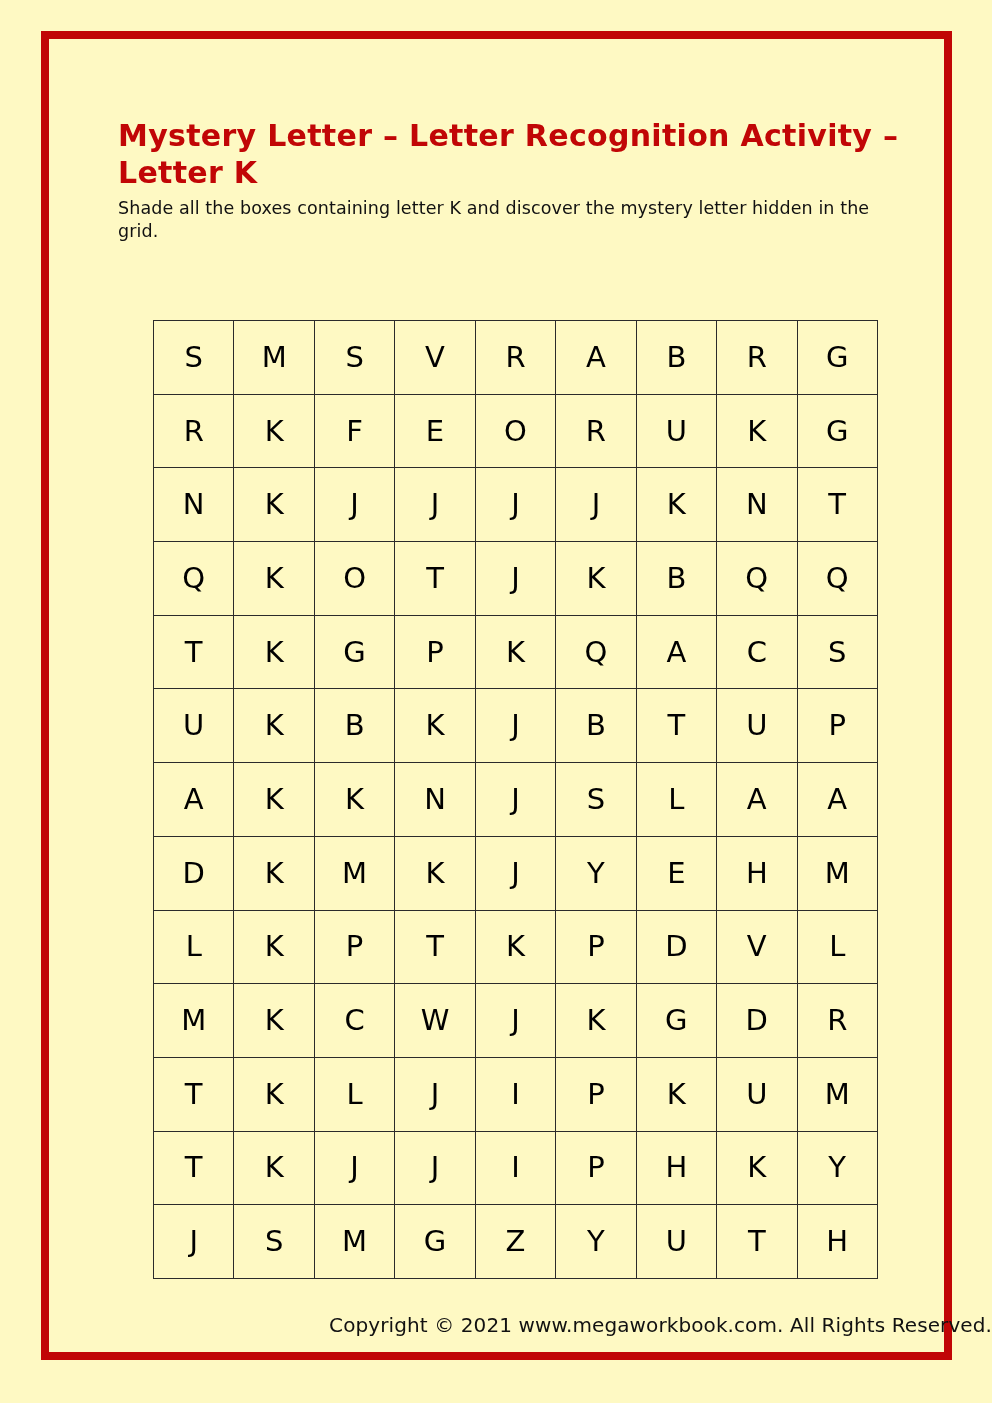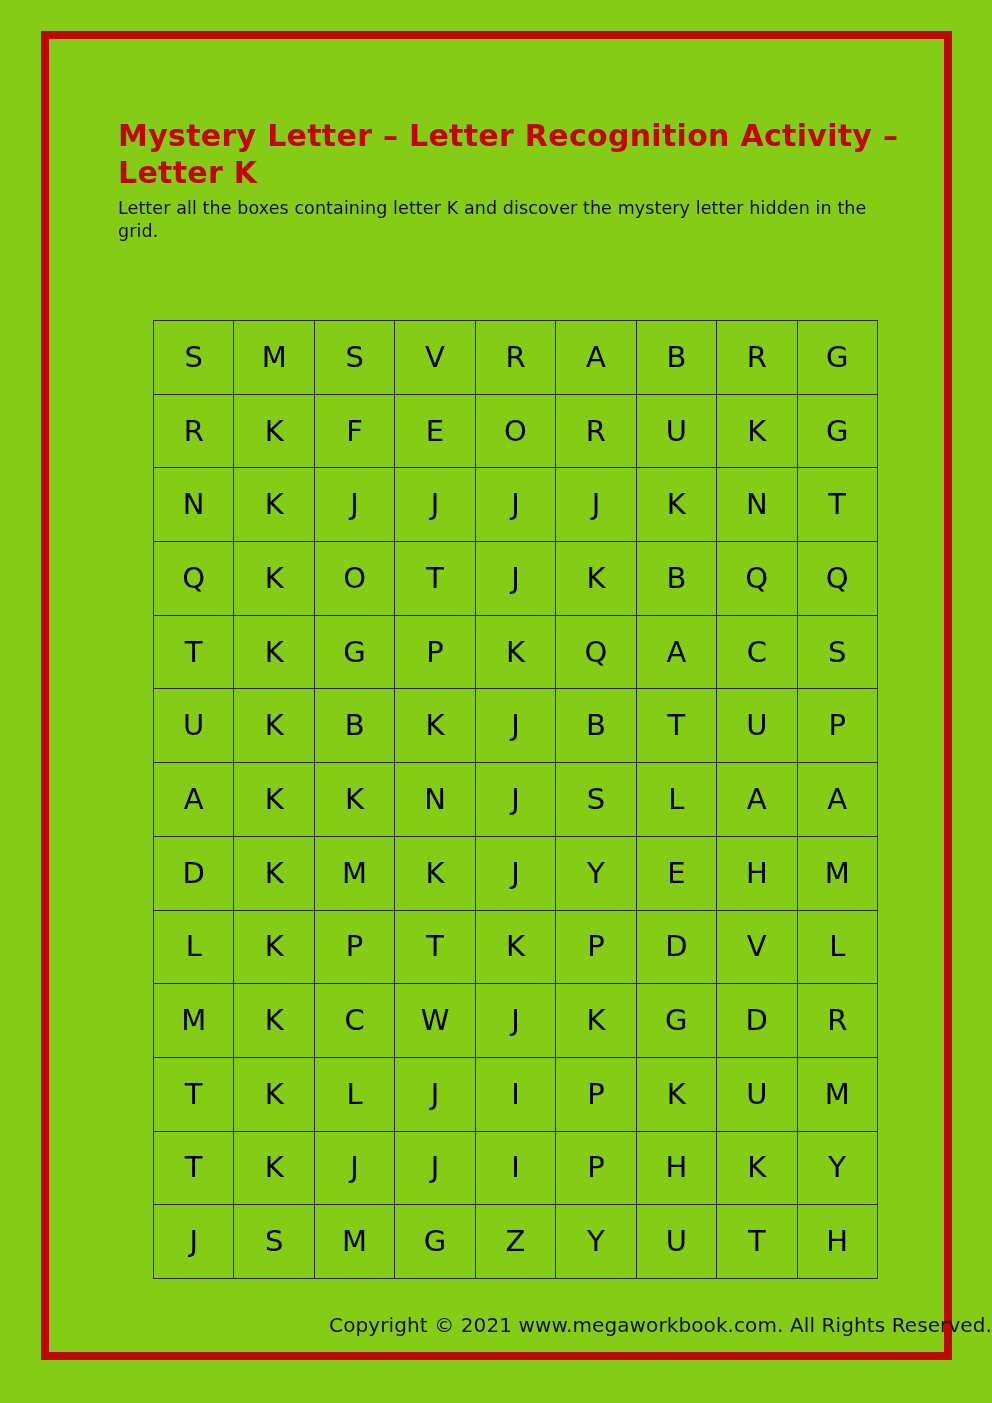--- a/index.html
+++ b/index.html
@@ -14,21 +14,21 @@
     font-family: "Liberation Sans", sans-serif;
     overflow: hidden;
   }
 
   
   #page {
     position: absolute;
     left: 0; top: 0;
     width: 992px;
     height: 1403px;
-    background: #84cc16;
+    background: #fef9c3;
   }
 
   #border-frame {
     position: absolute;
     left: 41px;
     top: 31px;
     width: 911px;
     height: 1329px;
     border: 8px solid #C10606;
     box-sizing: border-box;
@@ -111,21 +111,21 @@
 </style>
 </head>
 <body>
 
 <div id="page">
 
   <div id="border-frame"></div>
 
   <div id="header">
     <h1 id="title">Mystery Letter – Letter Recognition Activity – Letter K</h1>
-    <p id="instructions">Letter all the boxes containing letter K and discover the mystery letter hidden in the grid.</p>
+    <p id="instructions">Shade all the boxes containing letter K and discover the mystery letter hidden in the grid.</p>
   </div>
 
   <div id="grid-wrap">
     <table id="letter-grid">
       <tbody id="grid-body">
           <tr>
             <td>S</td>
             <td>M</td>
             <td>S</td>
             <td>V</td>

